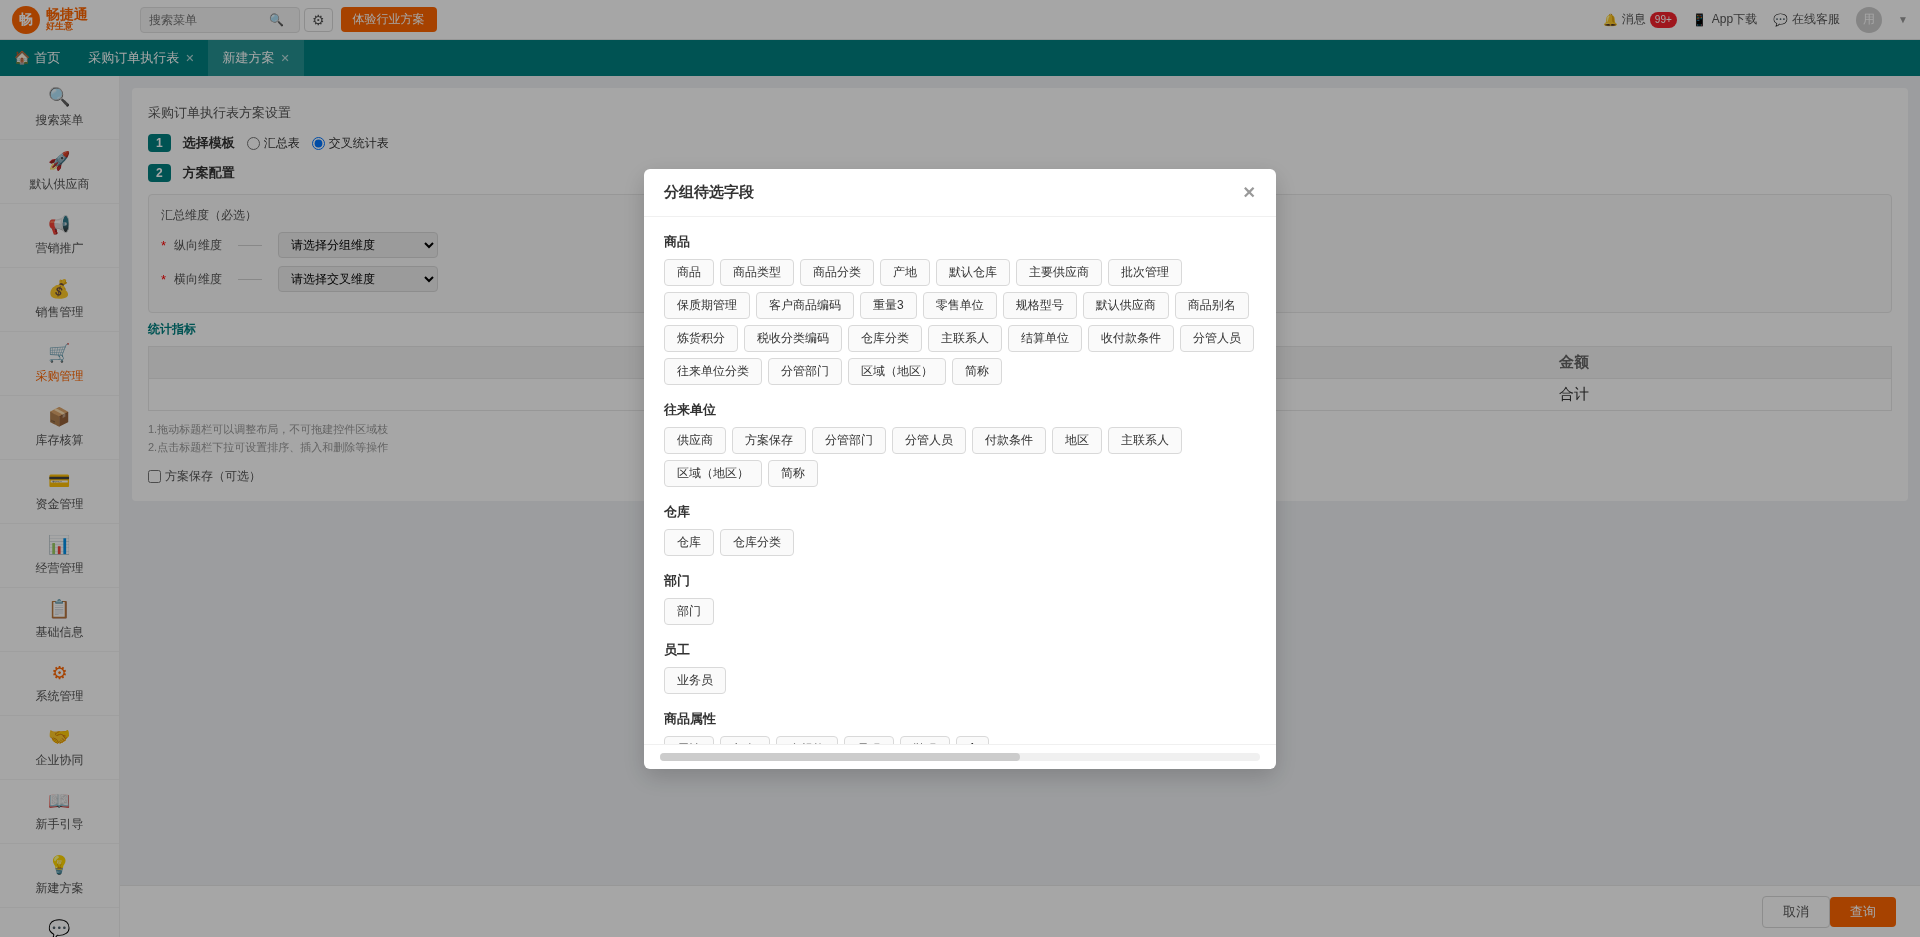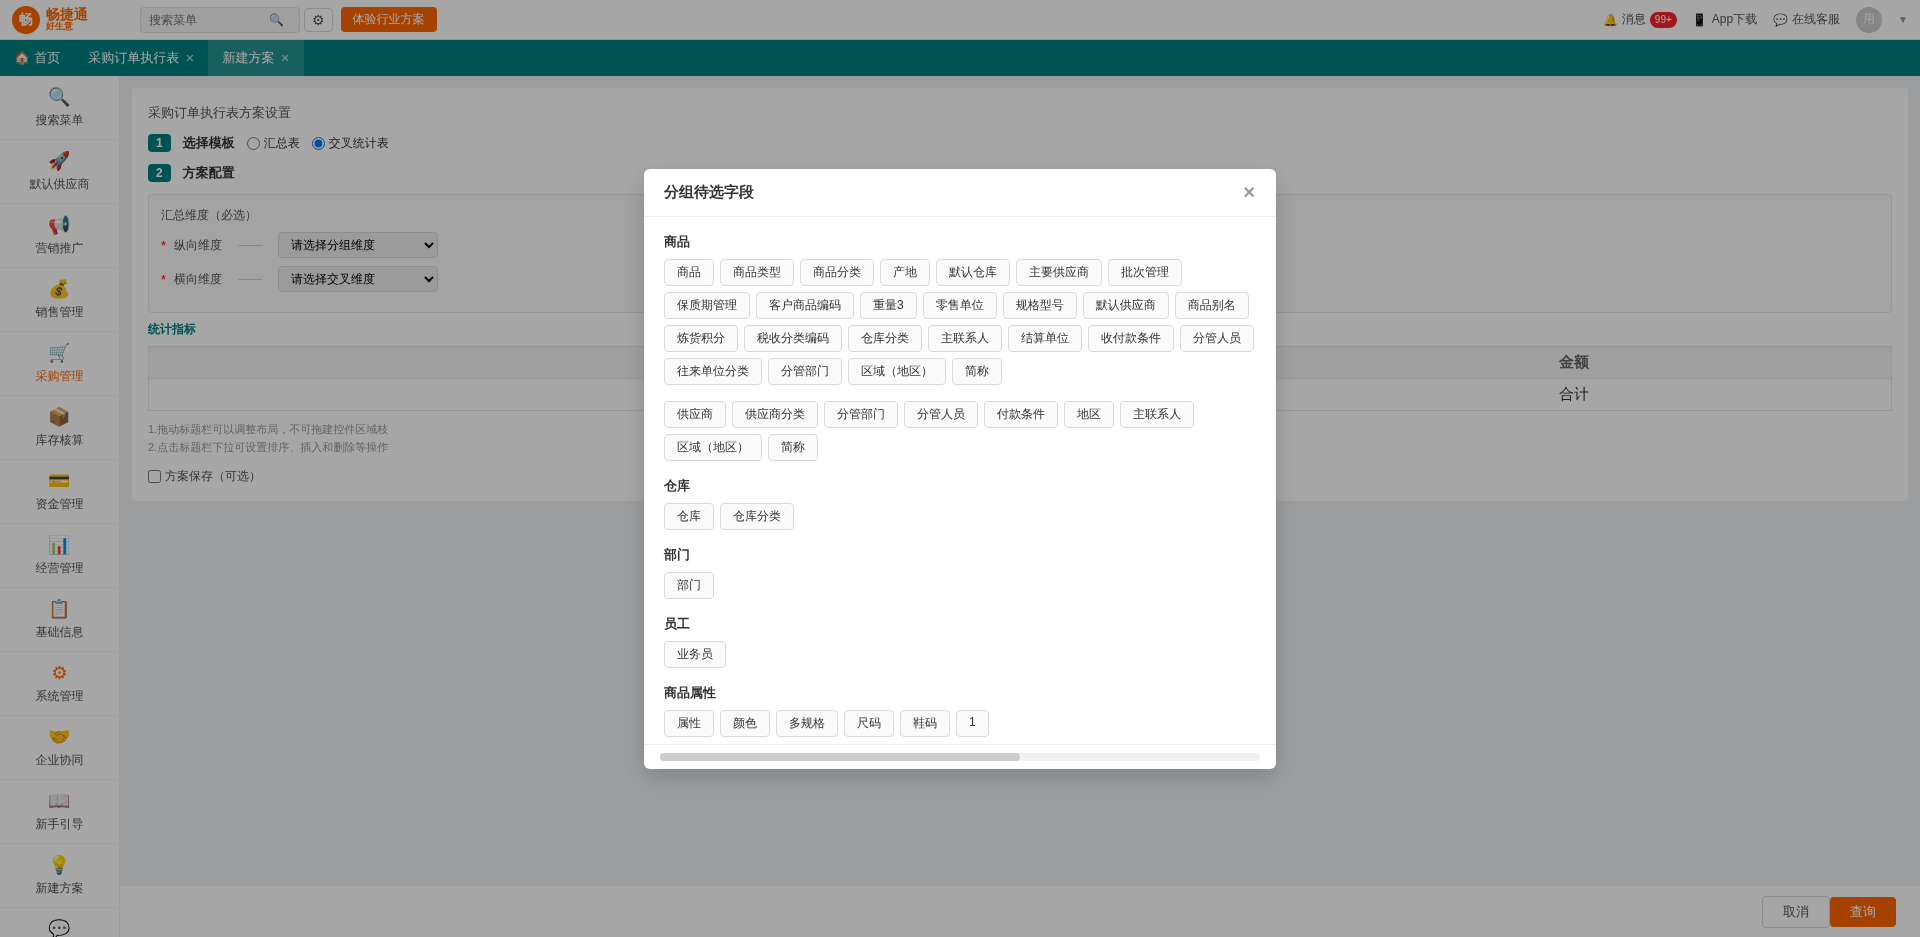--- a/index.html
+++ b/index.html
@@ -469,23 +469,24 @@
           <span class="field-tag">收付款条件</span>
           <span class="field-tag">分管人员</span>
           <span class="field-tag">往来单位分类</span>
           <span class="field-tag">分管部门</span>
           <span class="field-tag">区域（地区）</span>
           <span class="field-tag">简称</span>
         </div>
       </div>
 
       <div class="field-section">
+        <div class="field-section-title">往来单位</div>
         <div class="field-tags">
           <span class="field-tag">供应商</span>
-          <span class="field-tag">供应商分类</span>
+          <span class="field-tag">方案保存</span>
           <span class="field-tag">分管部门</span>
           <span class="field-tag">分管人员</span>
           <span class="field-tag">付款条件</span>
           <span class="field-tag">地区</span>
           <span class="field-tag">主联系人</span>
           <span class="field-tag">区域（地区）</span>
           <span class="field-tag">简称</span>
         </div>
       </div>
 

